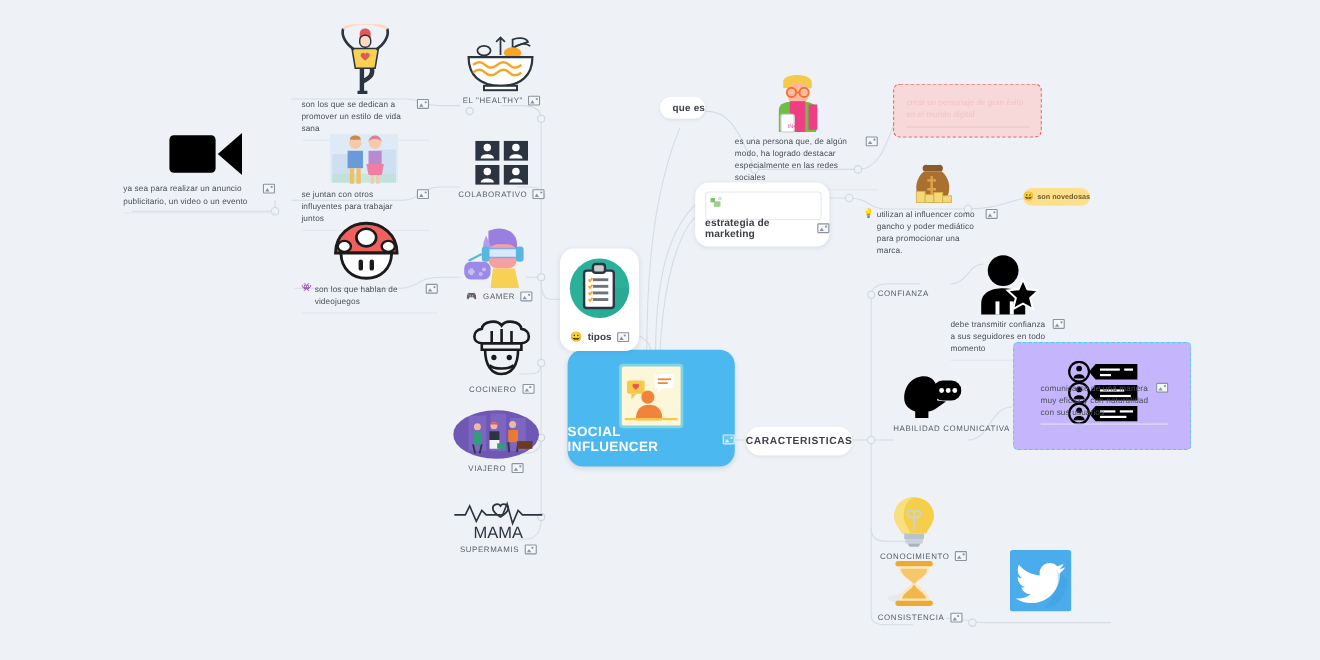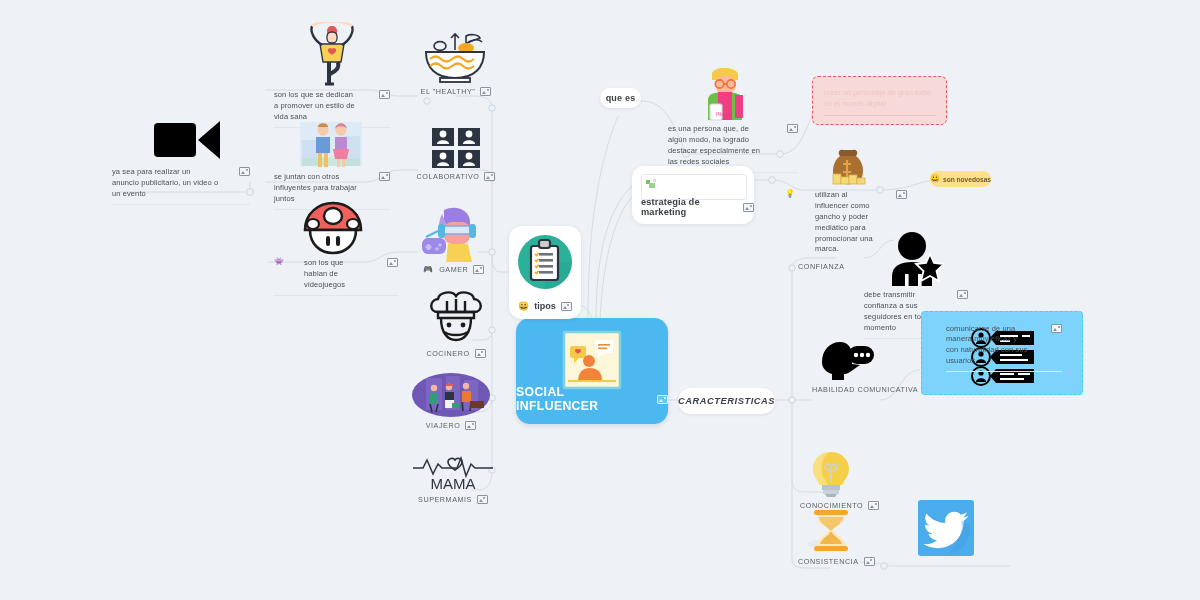--- a/index.html
+++ b/index.html
@@ -11,21 +11,21 @@
     position:relative;
   }
   #canvas{position:absolute;inset:0;width:1200px;height:600px;}
   #links{position:absolute;left:0;top:0;width:1200px;height:600px;pointer-events:none;}
   .node{position:absolute;box-sizing:border-box;}
 
   
   .leaf{ display:flex; flex-direction:column; align-items:flex-start; }
   .leaf .art{ display:block; }
   .cap{
-    display:flex; align-items:flex-start; gap:20px;
+    display:flex; align-items:flex-start; gap:2px;
     font-size:7.5px; line-height:1.45; color:#4a4f57;
     letter-spacing:.1px;
   }
   .cap .txt{ display:block; }
   .cap-center{ justify-content:center; width:100%; }
   .underline{
     border-bottom:1px solid #e2e7ee;
     padding-bottom:4px;
   }
 
@@ -50,23 +50,23 @@
     border-radius:50%;background:#8b939e;
   }
 
   
   .pill{
     background:#fff;border-radius:18px;
     box-shadow:0 1px 3px rgba(40,60,90,.10);
     display:flex;align-items:center;justify-content:center;
     font-weight:bold;color:#3d4149;
   }
-  #node-que-es{ left:600px;top:88px;width:41px;height:20px;font-size:9px;letter-spacing:.2px;}
+  #node-que-es{ left:600px;top:88px;width:41px;height:20px;font-size:9px;letter-spacing:.2px;justify-content:flex-end;}
   #node-caracteristicas{
-    left:678px;top:388px;width:97px;height:26px;font-size:9.3px;letter-spacing:.55px;font-style:italic;
+    left:678px;top:388px;width:97px;height:26px;font-size:9.3px;letter-spacing:.55px;
   }
 
   
   #node-central{
     left:516px;top:318px;width:152px;height:106px;
     background:#4cb8f0;border-radius:14px;
     box-shadow:0 2px 5px rgba(40,80,120,.14);
   }
   #node-central .ctitle{
     position:absolute;left:0;bottom:11px;width:100%;
@@ -125,22 +125,22 @@
   
   #node-novedosas{
     left:930px;top:171px;width:61px;height:16px;
     background:#ffe08a;border-radius:9px;
     display:flex;align-items:center;justify-content:center;gap:3px;
     font-size:6.6px;color:#6a5a33;font-weight:bold;
   }
 
   
   #node-comunicar{
-    left:921px;top:311px;width:162px;height:84px;
-    background:#7dd3fc;border:1.4px dashed #3fd3f3;border-radius:4px;
+    left:921px;top:311px;width:162px;height:98px;
+    background:#c4b5fd;border:1.4px dashed #3fd3f3;border-radius:4px;
   }
 
   .emoji{font-size:8px;line-height:1;}
   .emoji-lg{font-size:9px;line-height:1;}
 </style>
 </head>
 <body>
 
 <div id="canvas">
 

